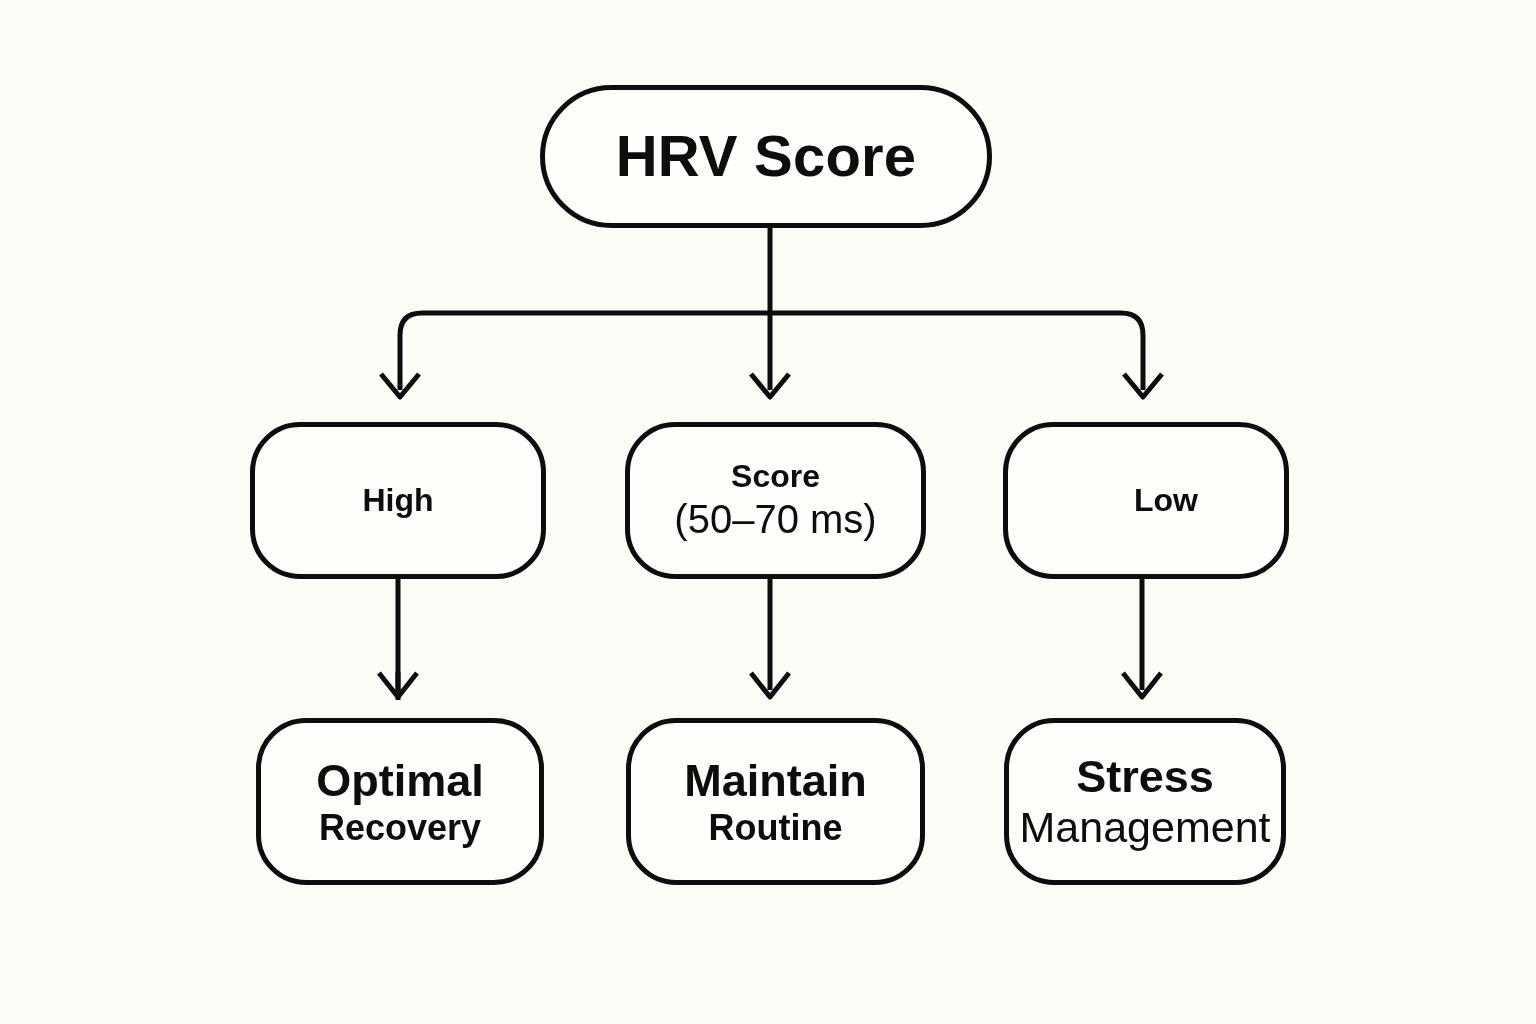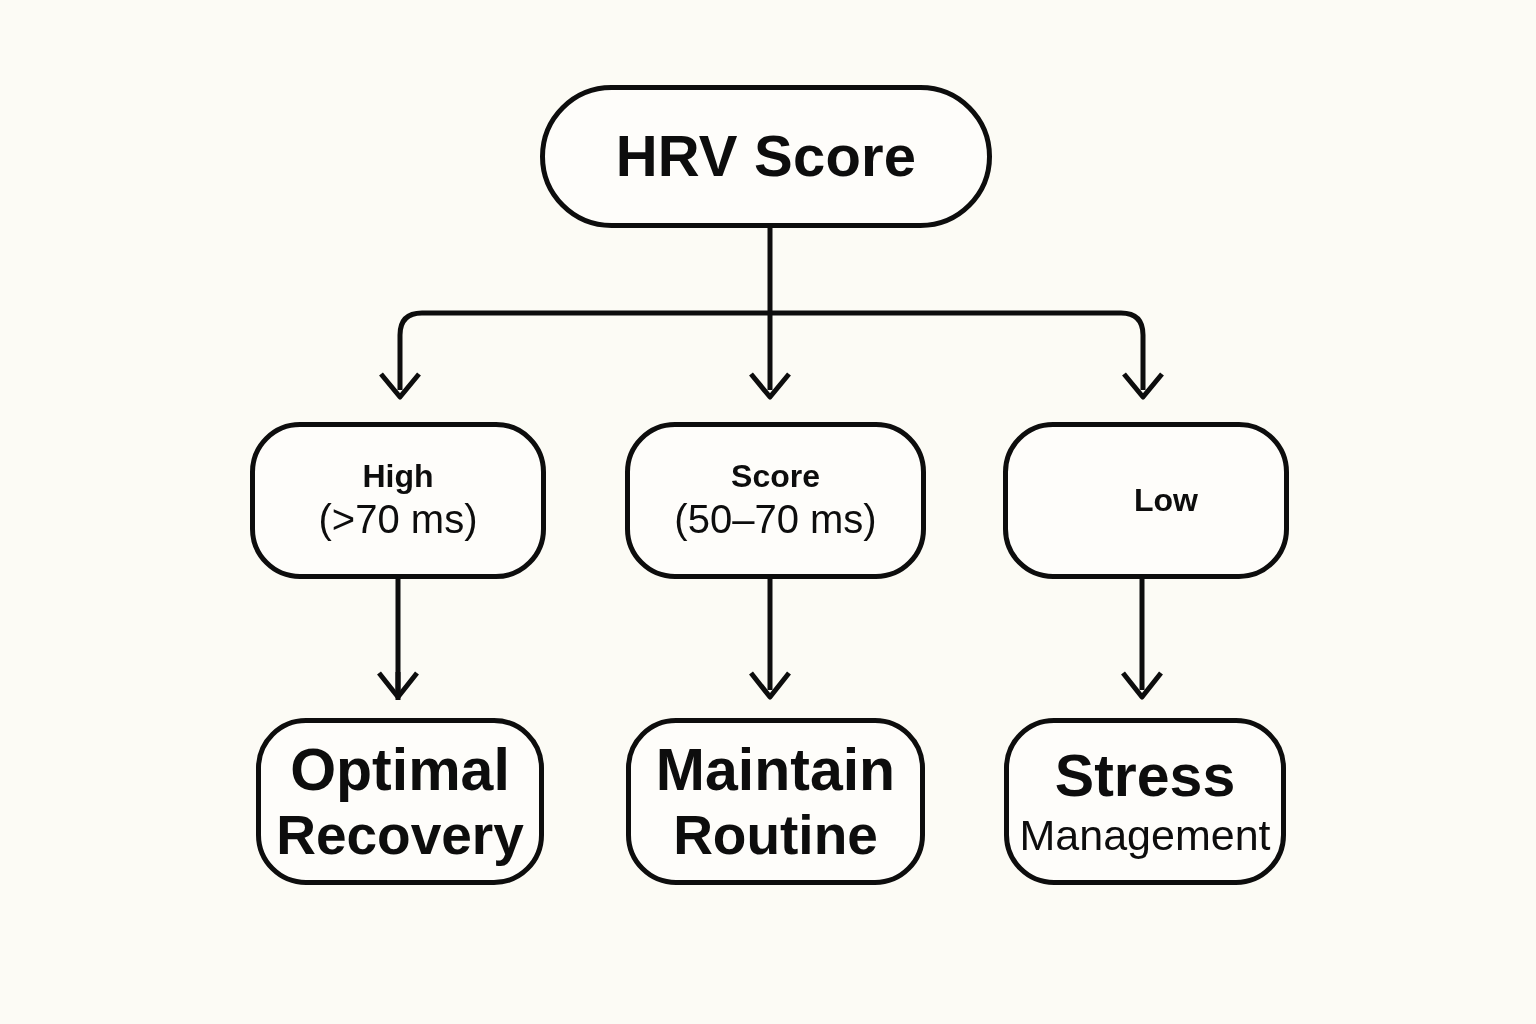--- a/index.html
+++ b/index.html
@@ -88,25 +88,25 @@
   .tier3 {
     top: 718px;
     height: 167px;
     border-radius: 50px;
   }
   #node-optimal { left: 256px;  width: 288px; }
   #node-maintain{ left: 626px;  width: 299px; }
   #node-stress  { left: 1004px; width: 282px; }
 
   .tier3 .line-primary {
-    font-size: 59px;
+    font-size: 45px;
     font-weight: bold;
   }
   .tier3 .line-secondary {
-    font-size: 55px;
+    font-size: 36px;
     font-weight: bold;
   }
   .tier3 .line-secondary.regular {
     font-weight: normal;
     font-size: 43px;
   }
 </style>
 </head>
 <body>
 
@@ -141,21 +141,20 @@
       <path d="M 1123 673 L 1142 697 L 1161 673"></path>
     </g>
   </svg>
 
   <div class="node" id="node-root">
     <span class="line-primary">HRV Score</span>
   </div>
 
   <div class="node tier2" id="node-high">
     <span class="line-primary">High</span>
-    <span class="line-secondary">(&gt;70 ms)</span>
   </div>
 
   <div class="node tier2" id="node-normal">
     <span class="line-primary">Score</span>
     <span class="line-secondary">(50–70 ms)</span>
   </div>
 
   <div class="node tier2" id="node-low">
     <span class="line-primary">Low</span>
   </div>

